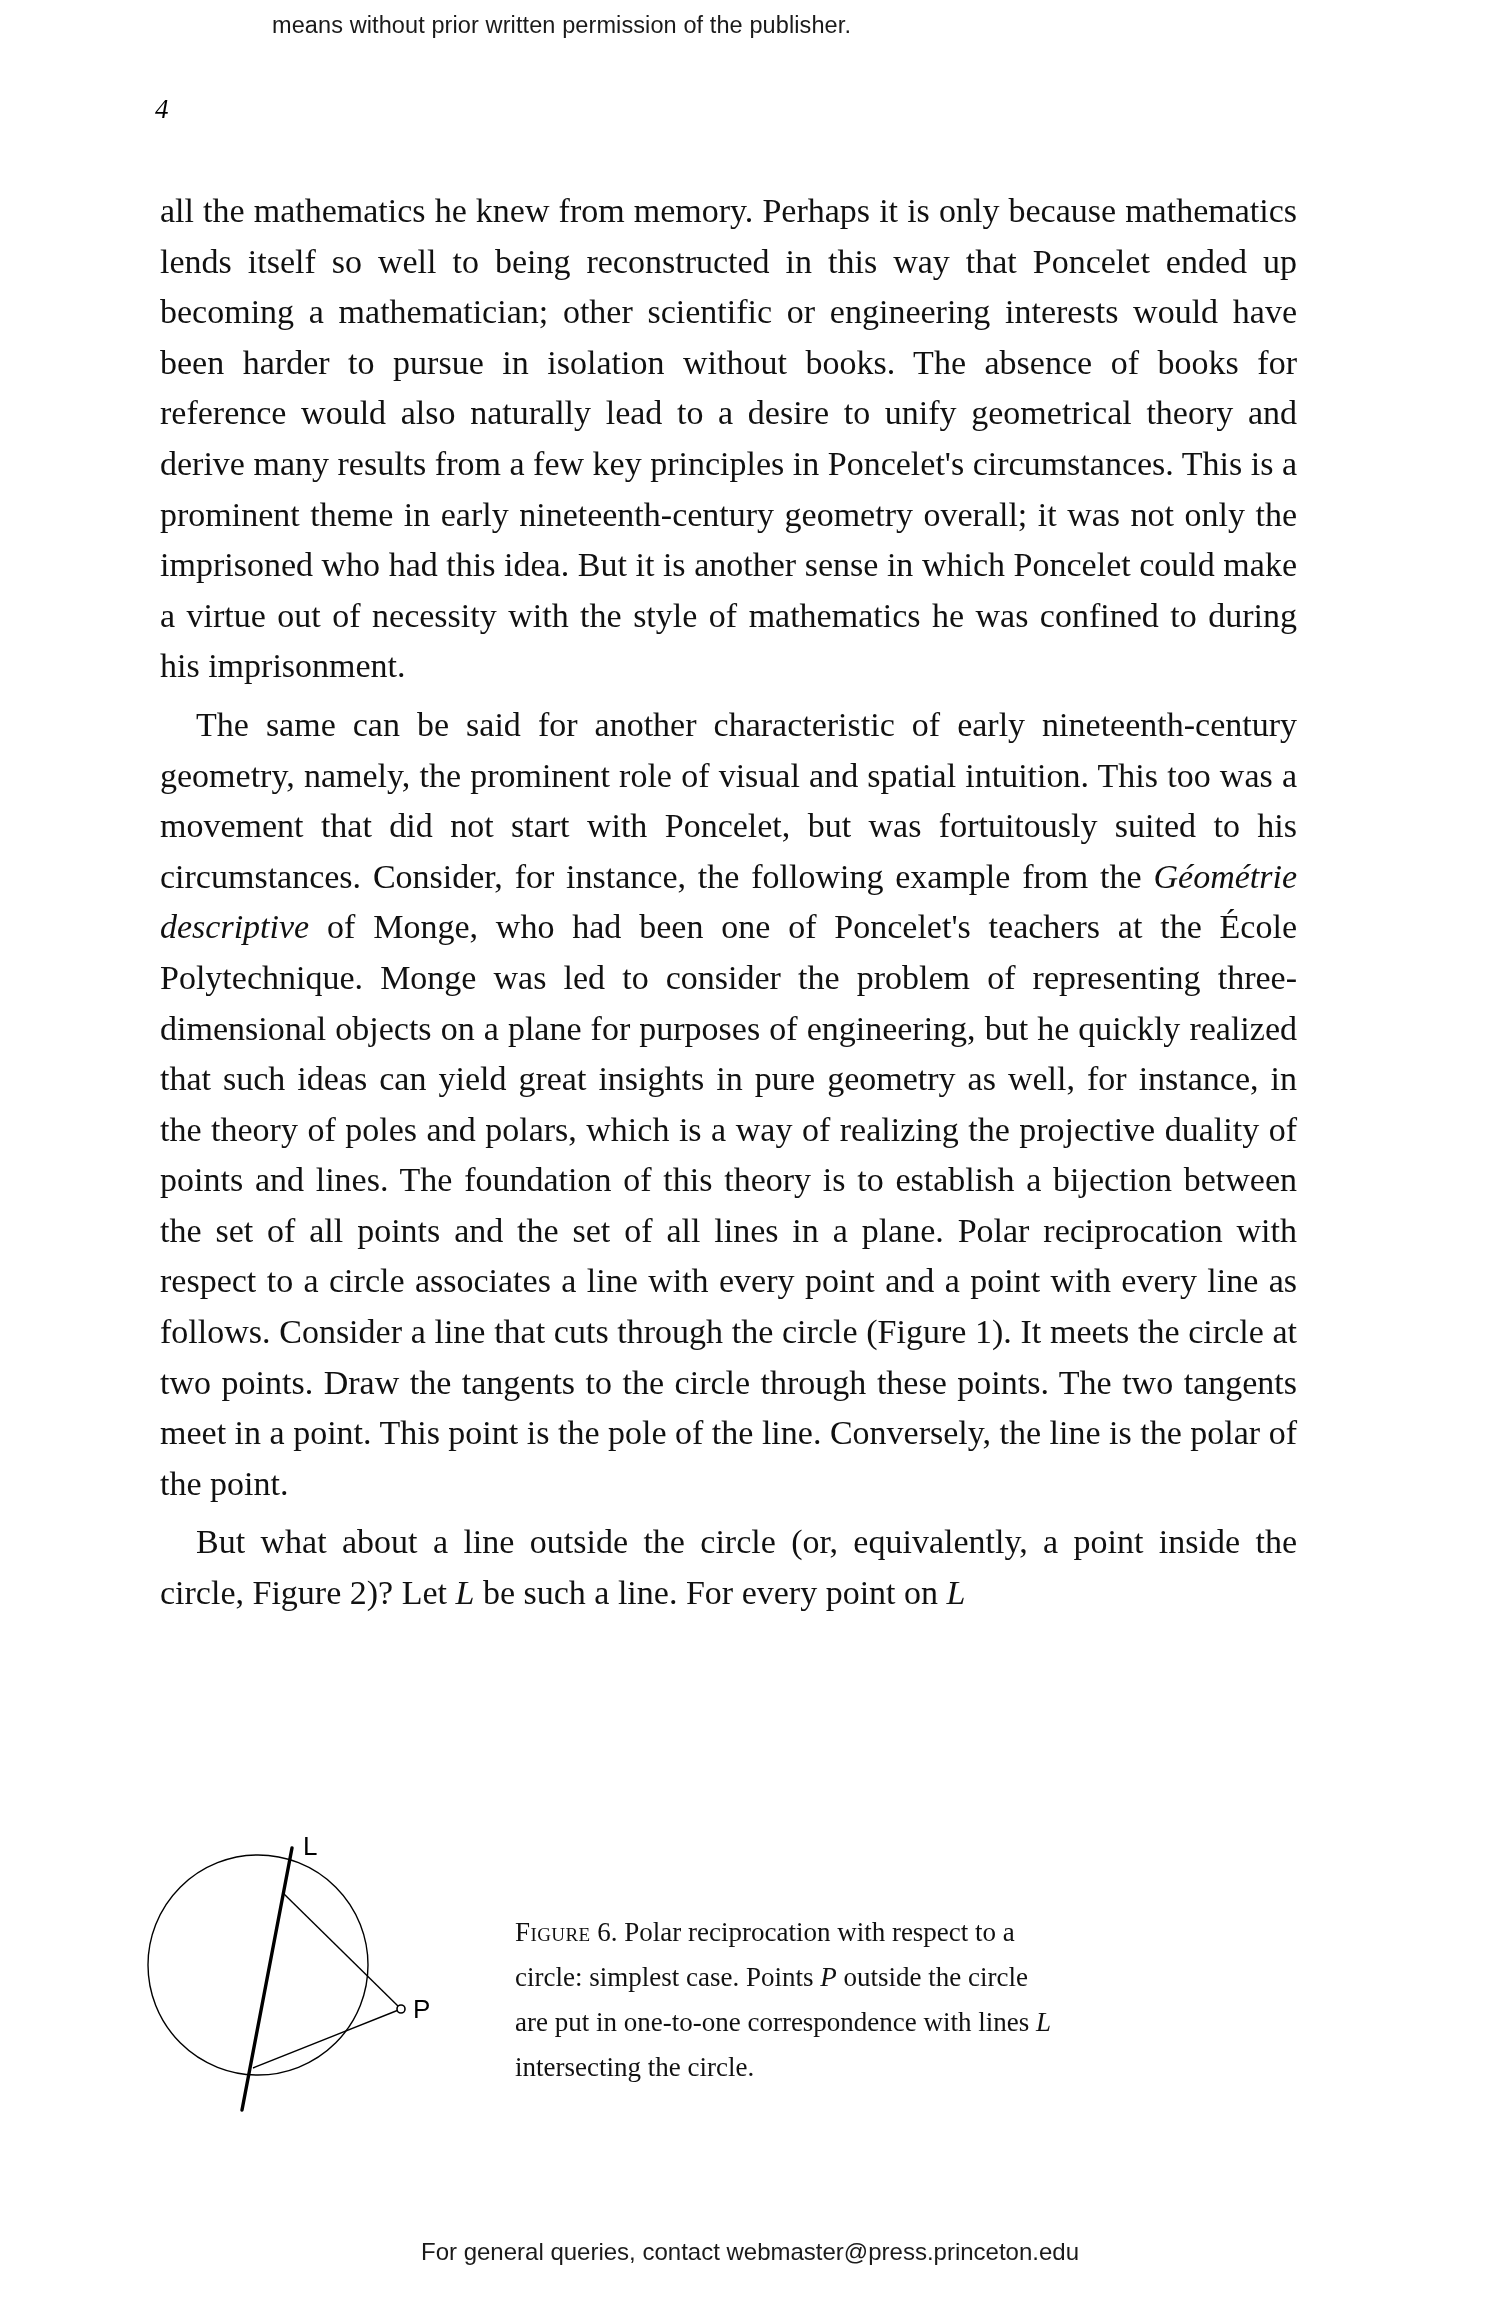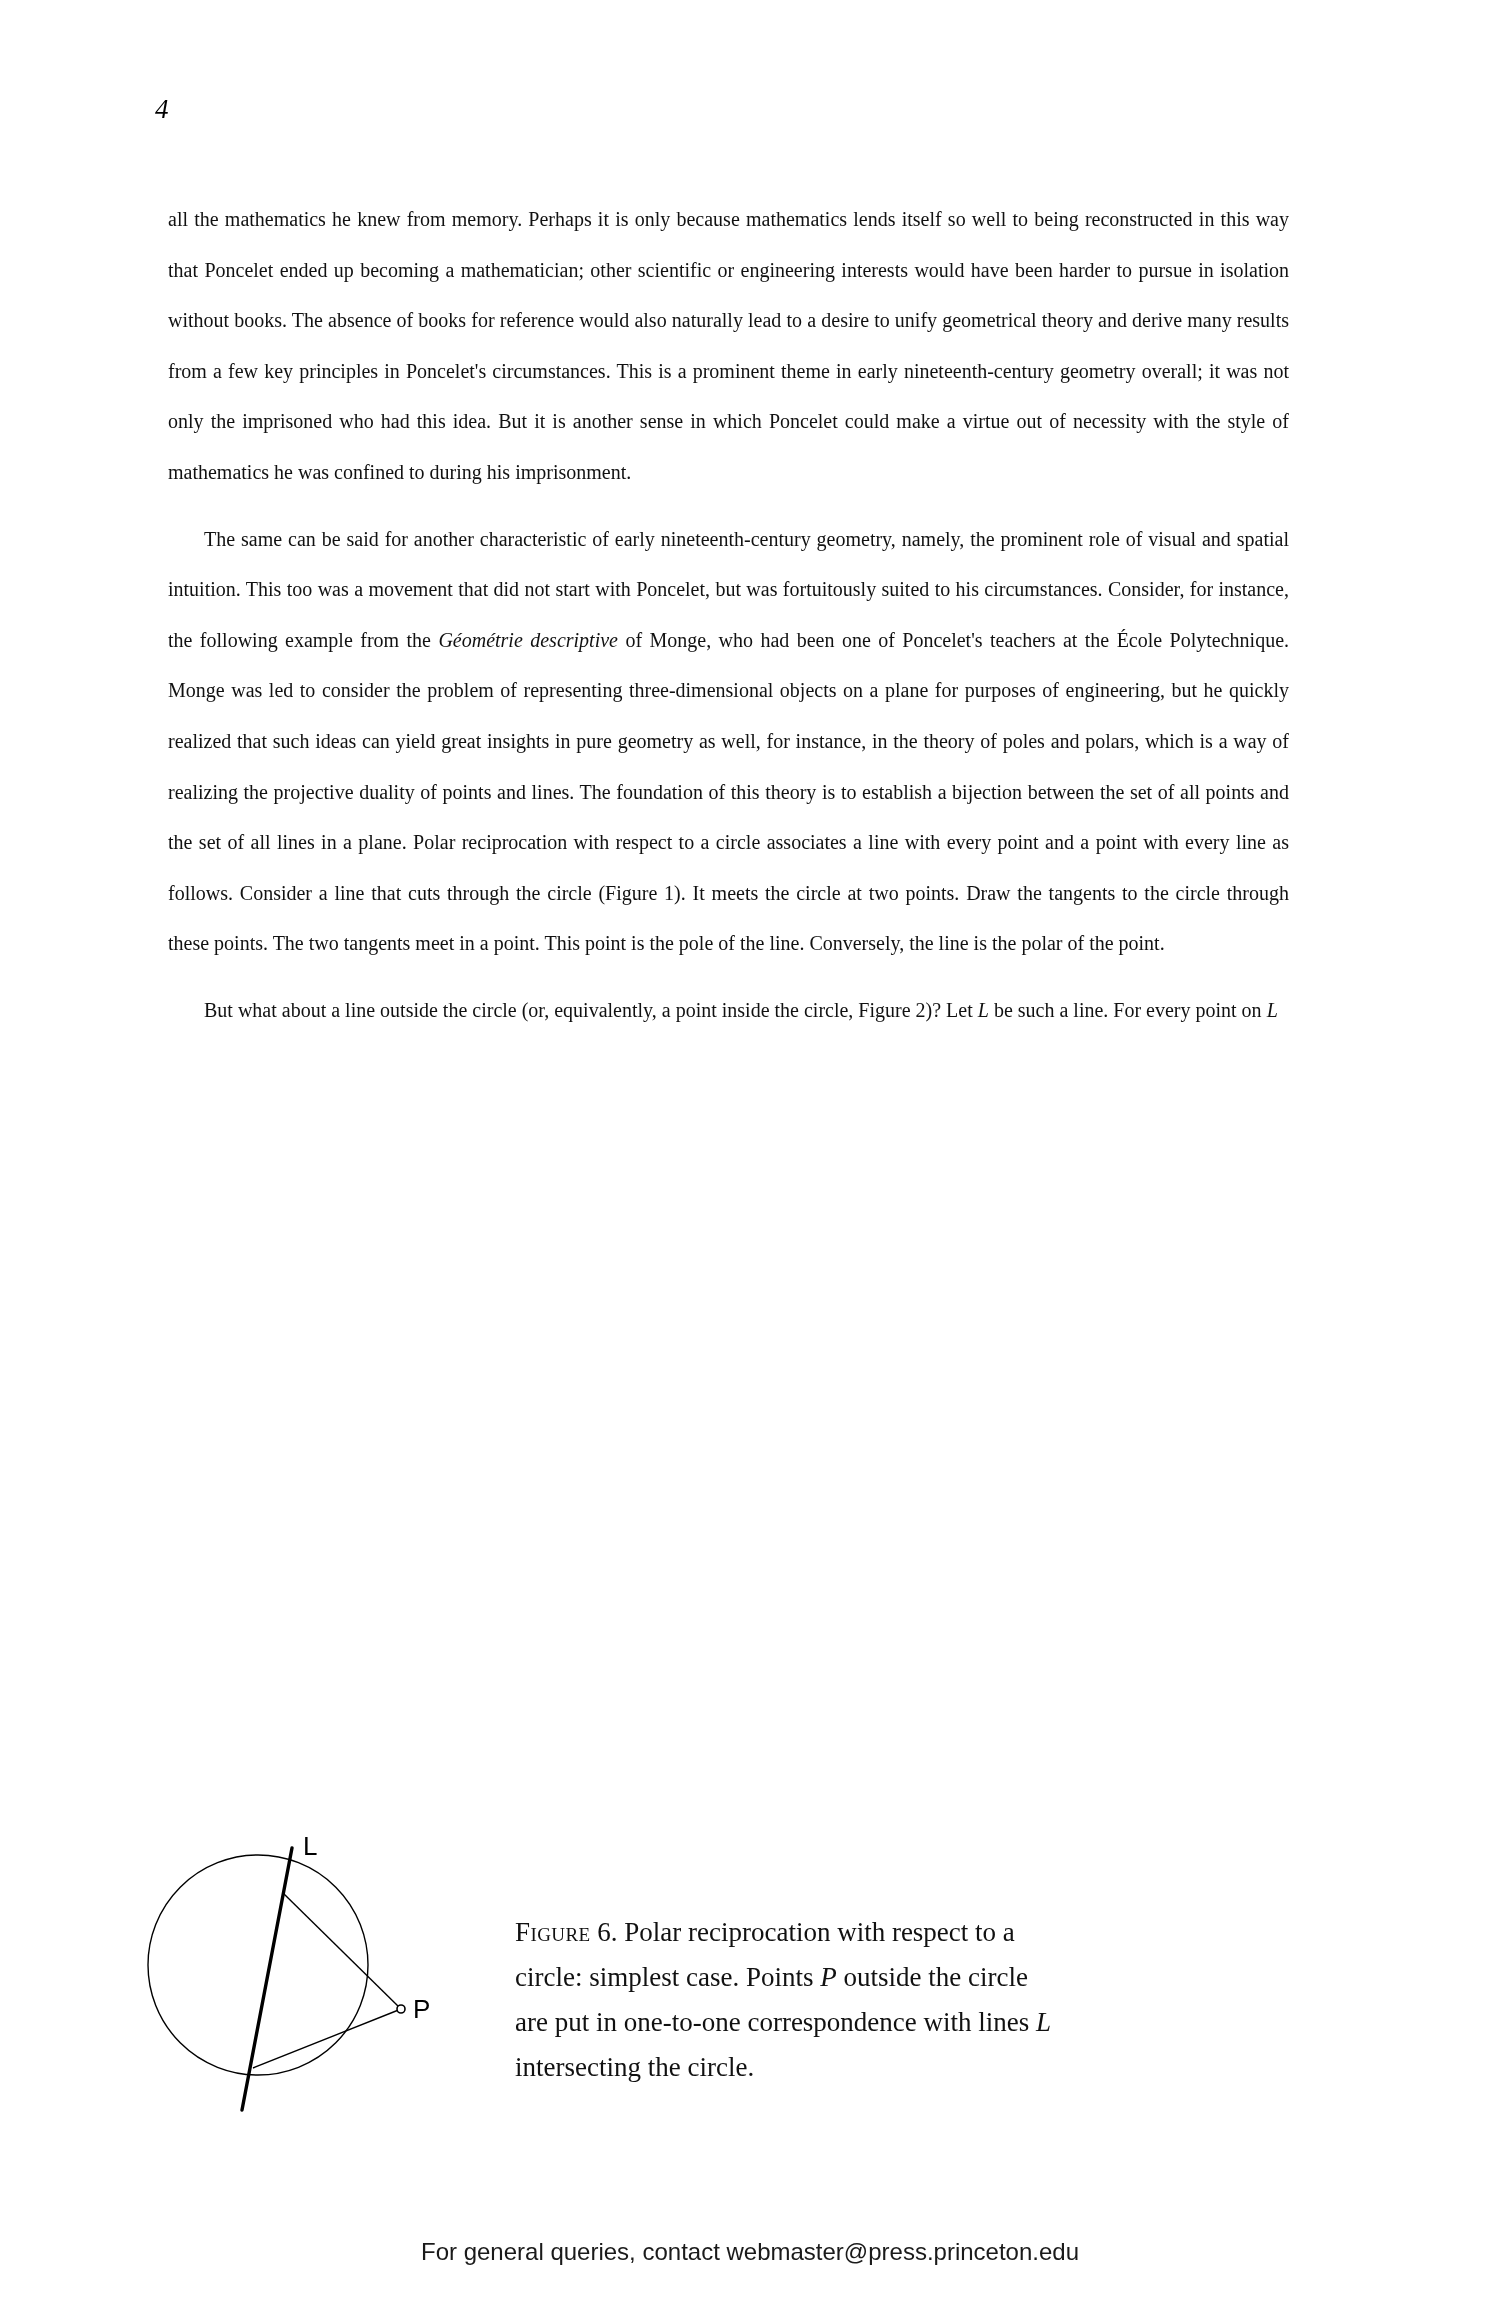--- a/index.html
+++ b/index.html
@@ -61,22 +61,22 @@
   }
 
   
   #body-column {
     position: absolute;
     left: 152px;
     top: 178px;
     width: 1153px;
   }
   .para {
-    margin: 16px;
-    font-size: 20px;
+    margin: 8px;
+    font-size: 34px;
     line-height: 50.6px;
     text-align: justify;
     text-justify: inter-word;
     hyphens: manual;
     color: #111111;
   }
   .para + .para { text-indent: 36px; }
   .para i { }
 
   
@@ -128,20 +128,21 @@
   .fig-label-text {
     font-family: "Liberation Sans", sans-serif;
     font-size: 26px;
     fill: #000;
   }
 </style>
 </head>
 <body>
 
 <div id="copyright-stamp">
+  <span class="cline">means without prior written permission of the publisher.</span>
 </div>
 
 <div id="running-head">
   <div id="folio">4</div>
 </div>
 
 <div id="body-column">
   <p class="para"><span>all the mathematics he knew from memory. Perhaps it is only because mathematics lends itself so well to being reconstructed in this way that Poncelet ended up becoming a mathematician; other scientific or engineering interests would have been harder to pursue in isolation without books. The absence of books for reference would also naturally lead to a desire to unify geometrical theory and derive many results from a few key principles in Poncelet's circumstances. This is a prominent theme in early nineteenth-century geometry overall; it was not only the imprisoned who had this idea. But it is another sense in which Poncelet could make a virtue out of necessity with the style of mathematics he was confined to during his imprisonment.</span></p>
   <p class="para"><span>The same can be said for another characteristic of early nineteenth-century geometry, namely, the prominent role of visual and spatial intuition. This too was a movement that did not start with Poncelet, but was fortuitously suited to his circumstances. Consider, for instance, the following example from the </span><i>Géométrie descriptive</i><span> of Monge, who had been one of Poncelet's teachers at the École Polytechnique. Monge was led to consider the problem of representing three-dimensional objects on a plane for purposes of engineering, but he quickly realized that such ideas can yield great insights in pure geometry as well, for instance, in the theory of poles and polars, which is a way of realizing the projective duality of points and lines. The foundation of this theory is to establish a bijection between the set of all points and the set of all lines in a plane. Polar reciprocation with respect to a circle associates a line with every point and a point with every line as follows. Consider a line that cuts through the circle (Figure 1). It meets the circle at two points. Draw the tangents to the circle through these points. The two tangents meet in a point. This point is the pole of the line. Conversely, the line is the polar of the point.</span></p>
   <p class="para"><span>But what about a line outside the circle (or, equivalently, a point inside the circle, Figure 2)? Let </span><i>L</i><span> be such a line. For every point on </span><i>L</i></p>

